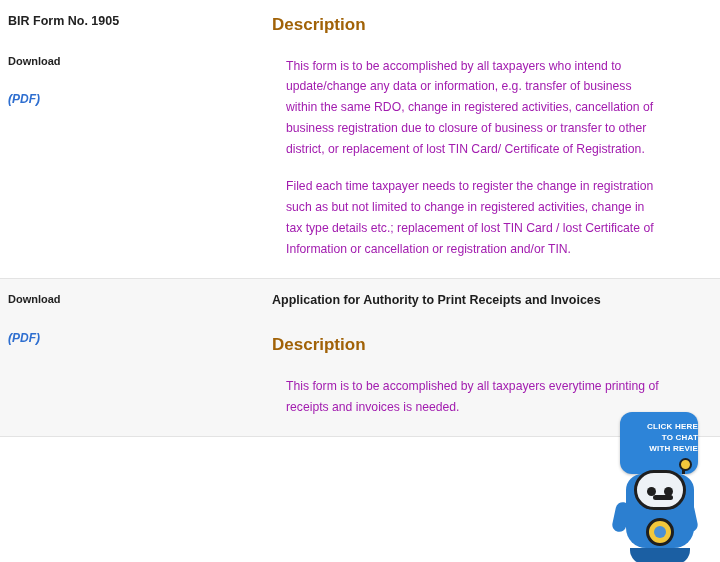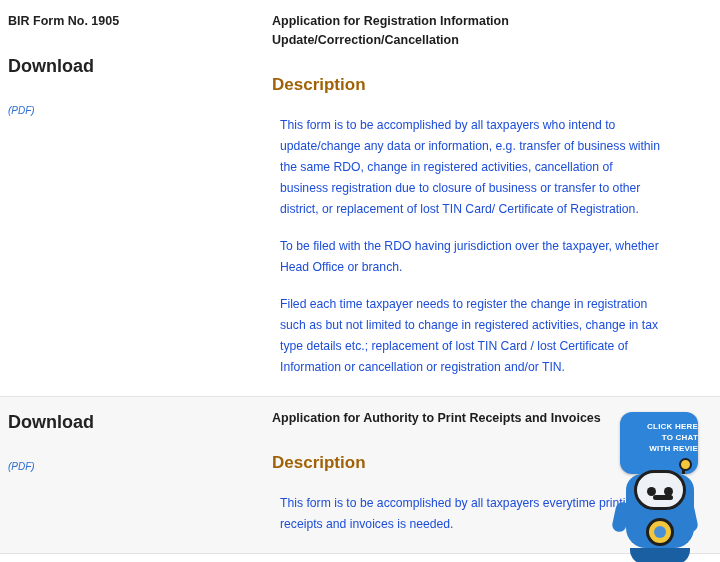--- a/index.html
+++ b/index.html
@@ -34,56 +34,57 @@
     padding: 12px 56px 18px 0;
   }
   .form-title {
     font-size: 12.5px;
     font-weight: bold;
     color: #222222;
     line-height: 1.5;
     margin: 0 0 22px 0;
   }
   .download-label {
-    font-size: 18px;
+    font-size: 11px;
     font-weight: bold;
     color: #222222;
     line-height: 1.5;
     margin: 0 0 20px 0;
   }
   .pdf-link {
-    font-size: 10px;
+    font-size: 12px;
     font-style: italic;
     color: #2f6fd0;
     text-decoration: none;
     line-height: 1.5;
     display: inline-block;
+    font-weight: bold;
   }
   .doc-title {
     font-size: 12.5px;
     font-weight: bold;
     color: #1d1d1d;
     line-height: 1.5;
     margin: 0 0 22px 0;
   }
   .section-head {
     font-size: 17px;
     font-weight: bold;
     color: #a16207;
     line-height: 1.5;
     margin: 0 0 18px 0;
   }
   .section-head.spaced {
     margin-top: 26px;
   }
   .para {
     font-size: 12.2px;
-    color: #1d4ed8;
+    color: #a21caf;
     line-height: 1.72;
-    margin: 0 0 16px 8px;
+    margin: 0 0 16px 14px;
   }
   .para:last-child { margin-bottom: 0; }
 
   
   .chat-widget {
     position: absolute;
     right: 12px;
     bottom: 0;
     width: 96px;
     height: 150px;
@@ -209,24 +210,22 @@
 
 <div class="page">
 
   <div class="form-row">
     <div class="col-left">
       <div class="form-title">BIR Form No. 1905</div>
       <div class="download-label">Download</div>
       <a class="pdf-link" href="#">(PDF)</a>
     </div>
     <div class="col-right">
-      <div class="doc-title">Application for Registration Information Update/Correction/Cancellation</div>
       <div class="section-head">Description</div>
       <p class="para">This form is to be accomplished by all taxpayers who intend to update/change any data or information, e.g. transfer of business within the same RDO, change in registered activities, cancellation of business registration due to closure of business or transfer to other district, or replacement of lost TIN Card/ Certificate of Registration.</p>
-      <p class="para">To be filed with the RDO having jurisdiction over the taxpayer, whether Head Office or branch.</p>
       <p class="para">Filed each time taxpayer needs to register the change in registration such as but not limited to change in registered activities, change in tax type details etc.; replacement of lost TIN Card / lost Certificate of Information or cancellation or registration and/or TIN.</p>
     </div>
   </div>
 
   <div class="form-row alt">
     <div class="col-left">
       <div class="download-label">Download</div>
       <a class="pdf-link" href="#">(PDF)</a>
     </div>
     <div class="col-right">

